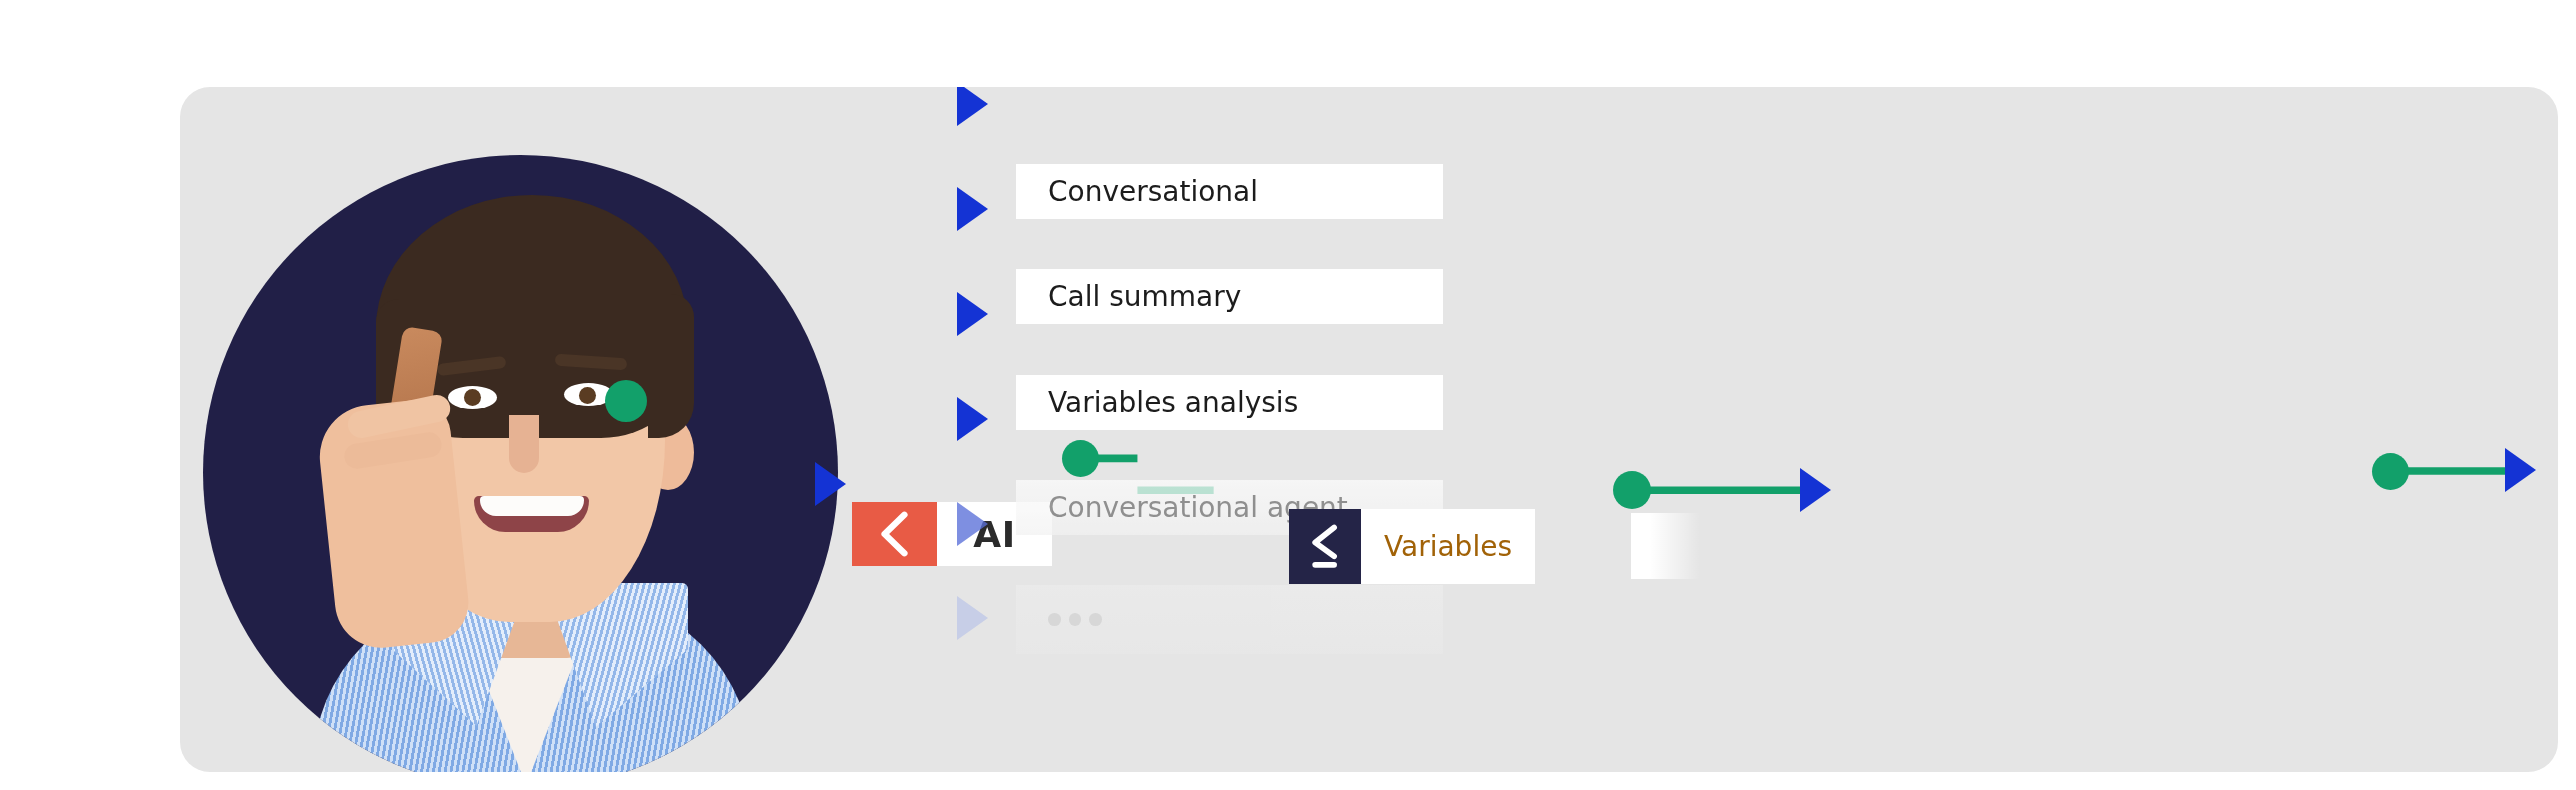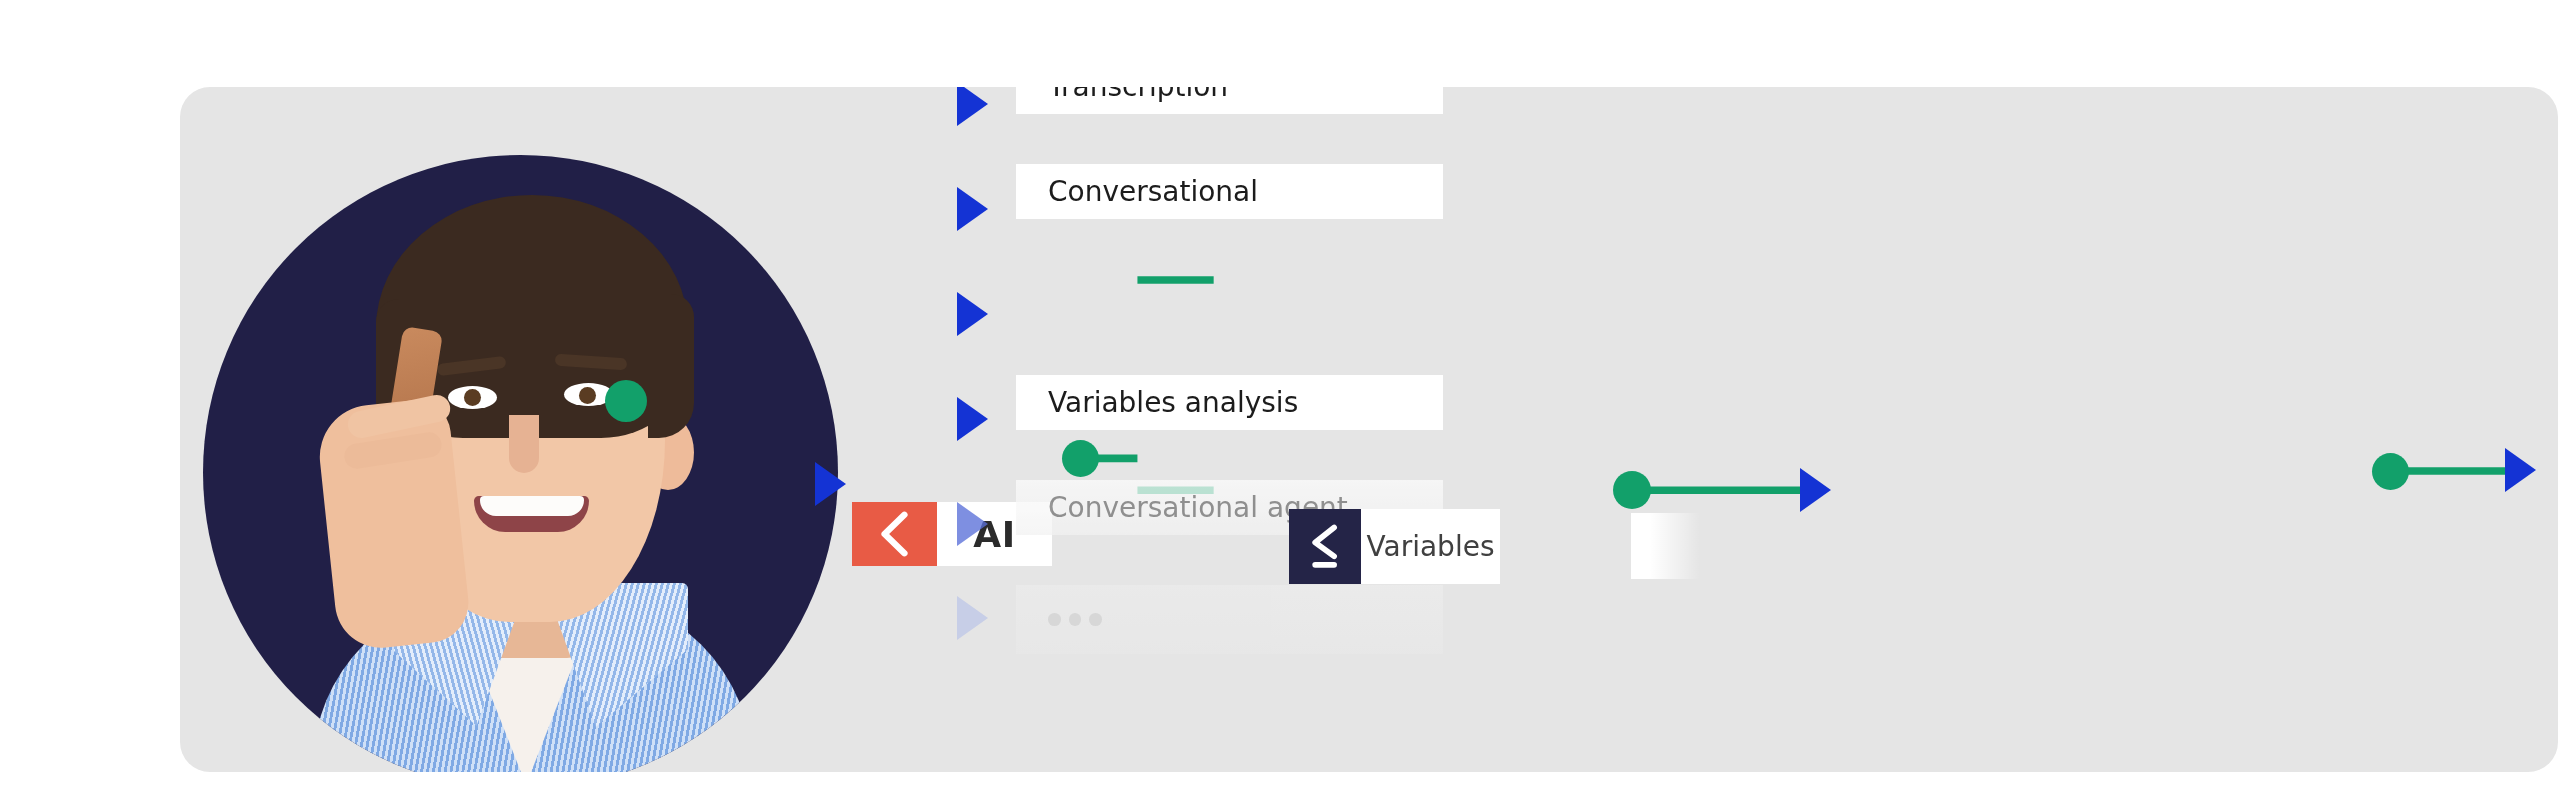--- a/index.html
+++ b/index.html
@@ -104,21 +104,21 @@
   .node-body{
     background:#ffffff;display:flex;align-items:center;
     justify-content:center;box-sizing:border-box;
   }
   #ai-node{left:672px;top:415px;height:64px;}
   #ai-node .node-icon{width:85px;background:#e85b45;}
   #ai-node .node-body{width:115px;font-size:36px;font-weight:bold;color:#2b2b2b;letter-spacing:0.6px;}
 
   #var-node{left:1109px;top:422px;height:75px;}
   #var-node .node-icon{width:72px;background:#242447;}
-  #var-node .node-body{width:139px;font-size:28px;color:#404040;}
+  #var-node .node-body{width:174px;font-size:28px;color:#a16207;}
 
   #end-node{
     position:absolute;left:1451px;top:426px;width:69px;height:66px;
     background:linear-gradient(90deg,#ffffff 0%,#ffffff 28%,rgba(255,255,255,0) 100%);
   }
 
   
   #cards{position:absolute;left:836px;top:0;width:577px;height:704px;}
   .card{
     position:absolute;left:0;width:427px;height:55px;
@@ -228,25 +228,25 @@
           <polyline points="54,10 20,43 54,76" fill="none" stroke="#ffffff" stroke-width="11" stroke-linecap="round" stroke-linejoin="round"></polyline>
         </svg>
       </div>
       <div class="node-body">AI</div>
     </div>
 
     <div class="gdot" style="left:882px;top:353px;width:37px;height:37px;"></div>
 
     <div id="cards">
 
-      <div class="card" style="top:-28px;">
-        <span class="card-label">Transcription</span>
-      </div>
       <div class="card" style="top:77px;">
         <span class="card-label">Conversational</span>
+      </div>
+      <div class="card" style="top:182px;">
+        <span class="card-label">Call summary</span>
       </div>
       <div class="card" style="top:288px;">
         <span class="card-label">Variables analysis</span>
       </div>
       <div class="card dim1" style="top:393px;">
         <span class="card-label">Conversational agent</span>
       </div>
       <div class="card dim2" style="top:498px;height:69px;">
         <span class="dots">
           <i></i>

